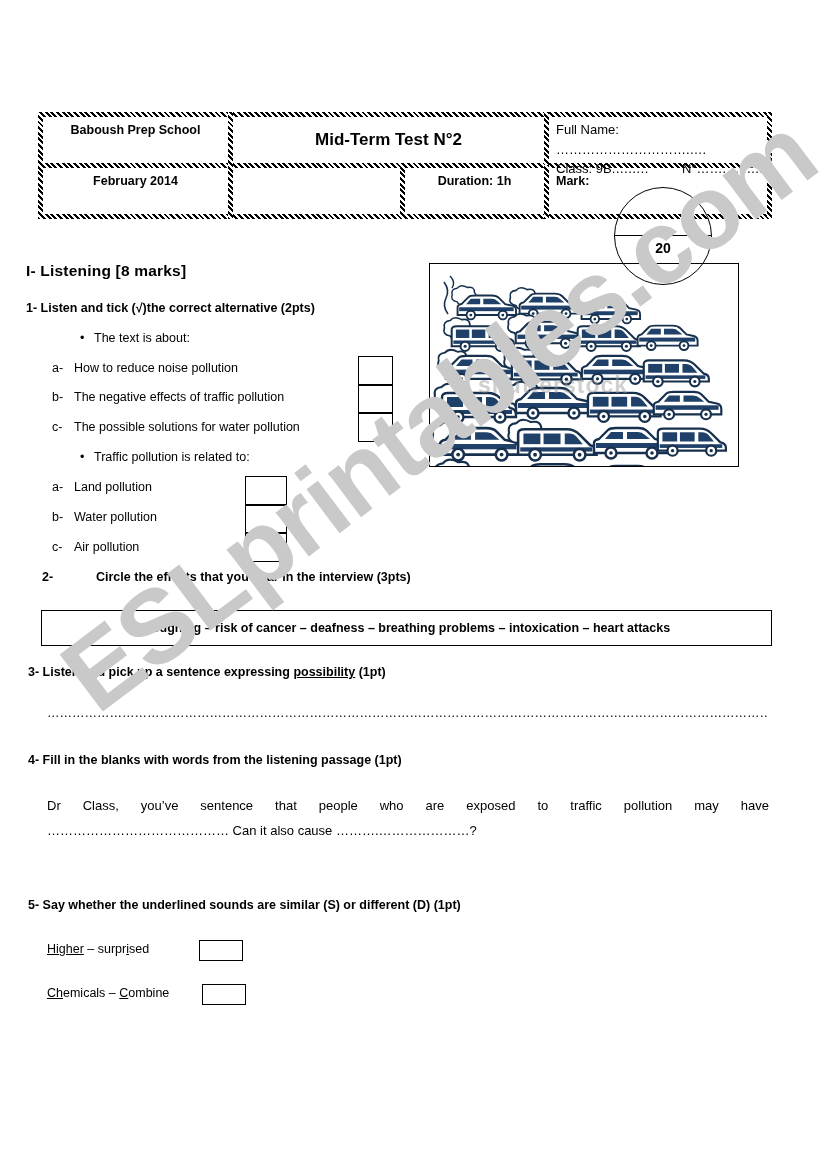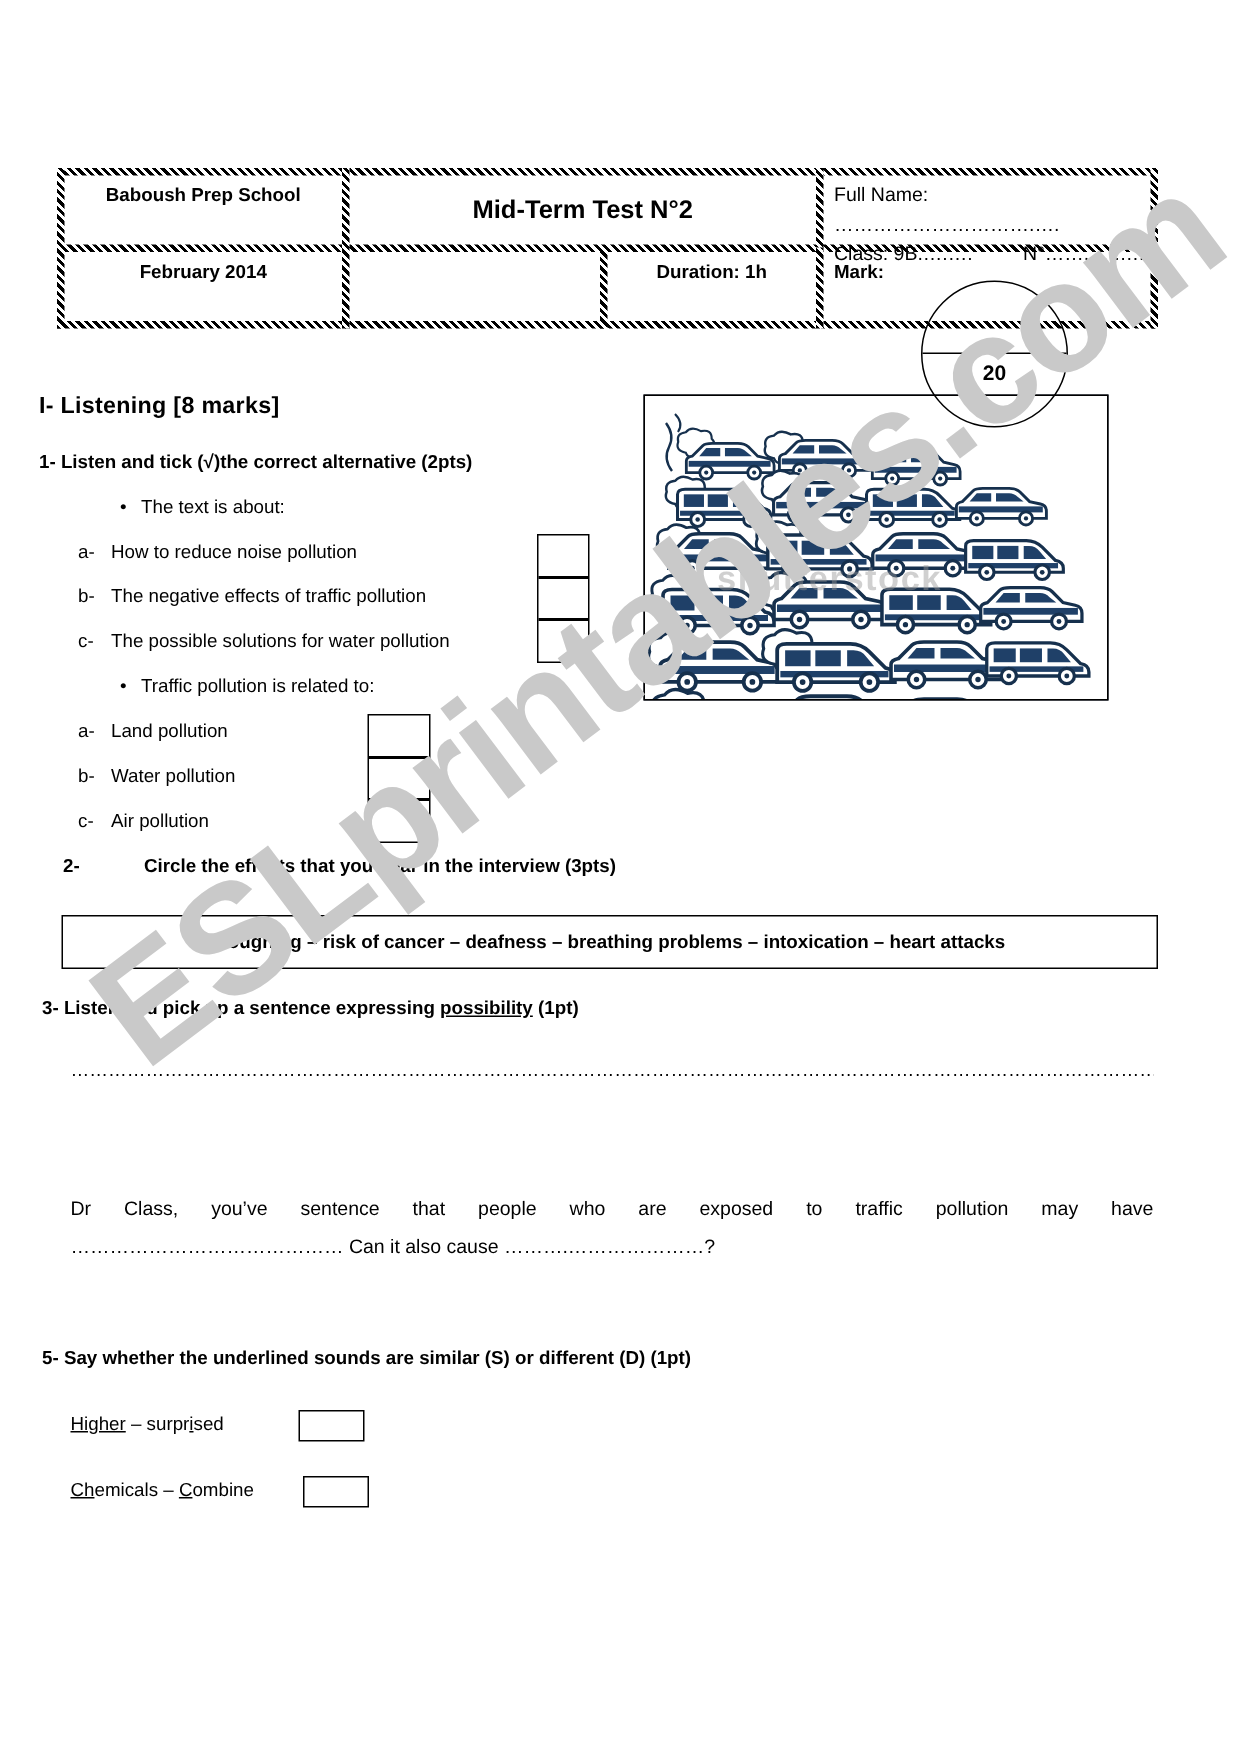--- a/index.html
+++ b/index.html
@@ -503,20 +503,21 @@
 
   <div id="effects-box">
     <span>Coughing – risk of cancer – deafness – breathing problems – intoxication – heart attacks</span>
   </div>
 
   <div class="q" style="left:28px; top:665px;">
     <span>3-   Listen and pick up a sentence expressing </span><u>possibility</u><span> (1pt)</span>
   </div>
   <div class="dotted-line" style="left:47px; top:706px; width:722px;">………………………………………………………………………………………………………………………………………………………………………………………………………………</div>
 
+  <div class="q" style="left:28px; top:753px;">4-  Fill in the blanks with words from the listening passage (1pt)</div>
 
   <div id="q4-passage">
     <div class="just-line">
       <span>Dr</span>
       <span>Class,</span>
       <span>you’ve</span>
       <span>sentence</span>
       <span>that</span>
       <span>people</span>
       <span>who</span>

